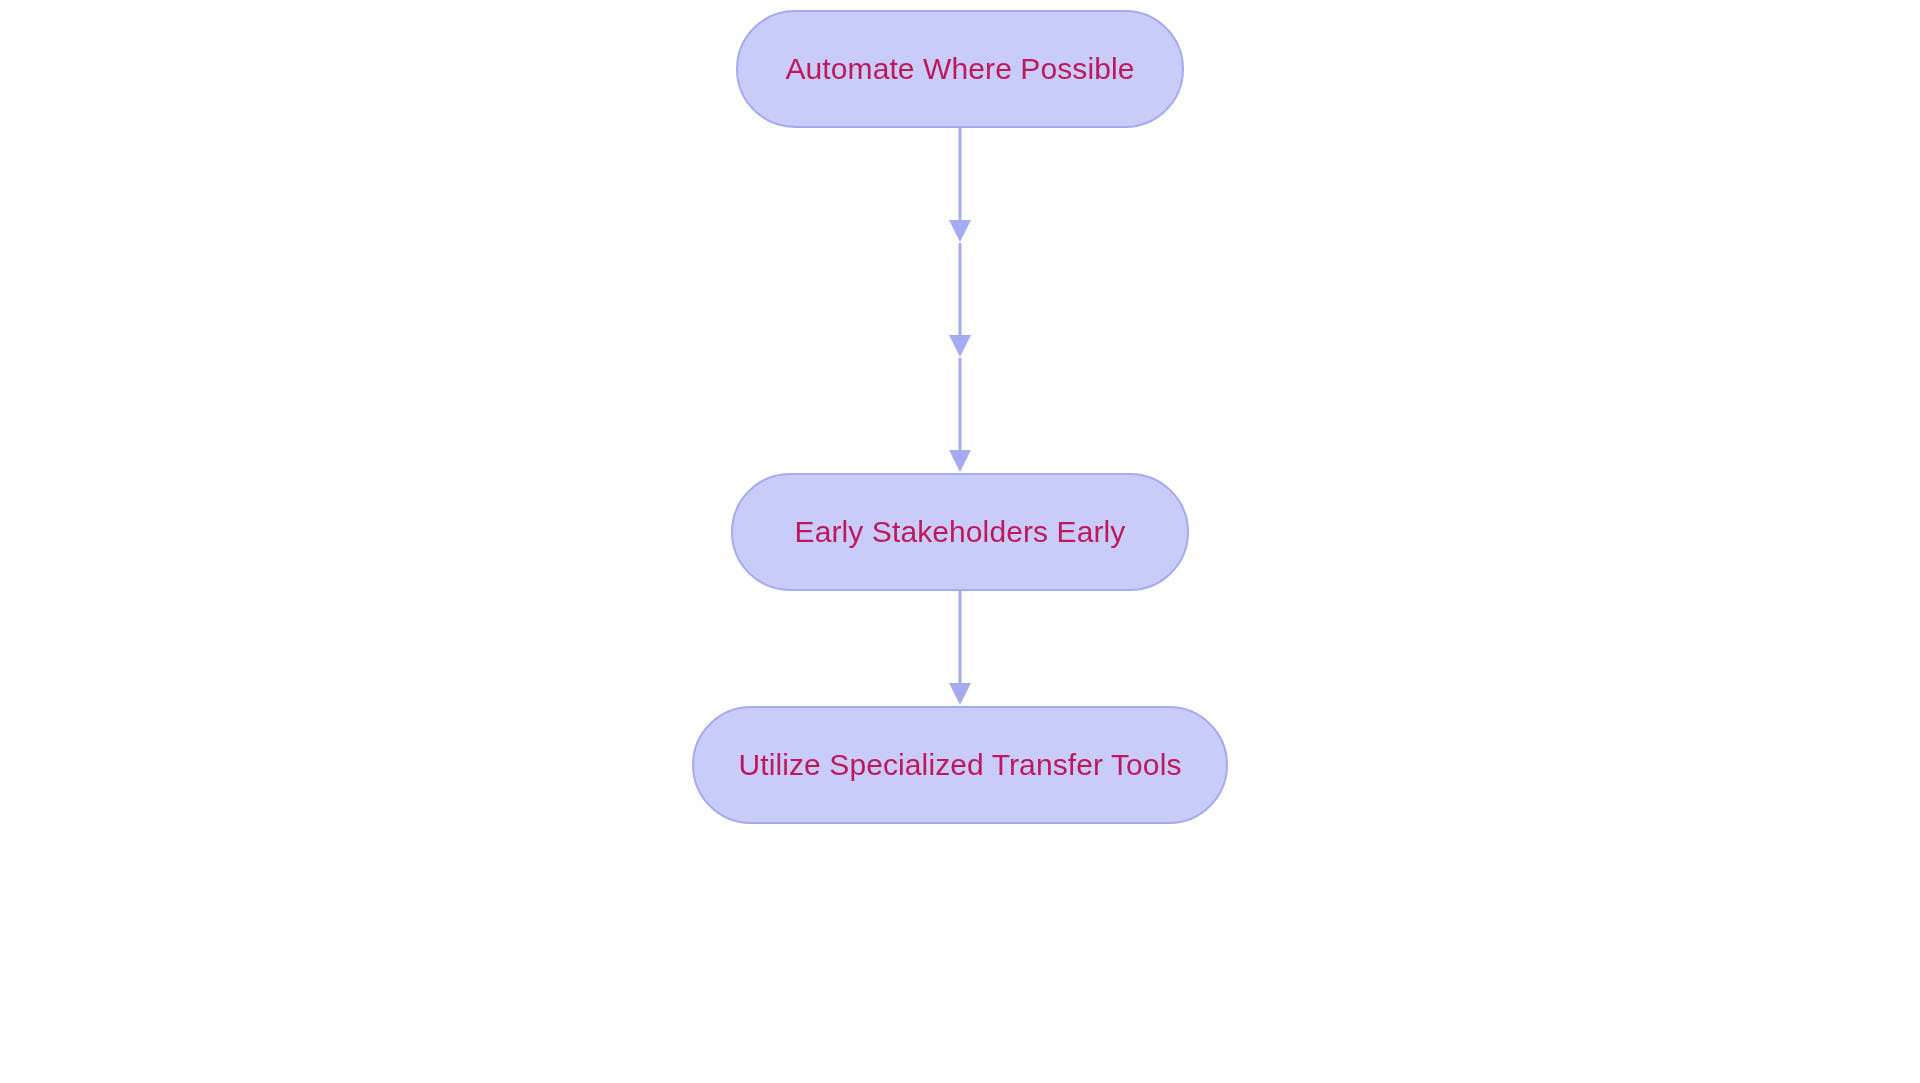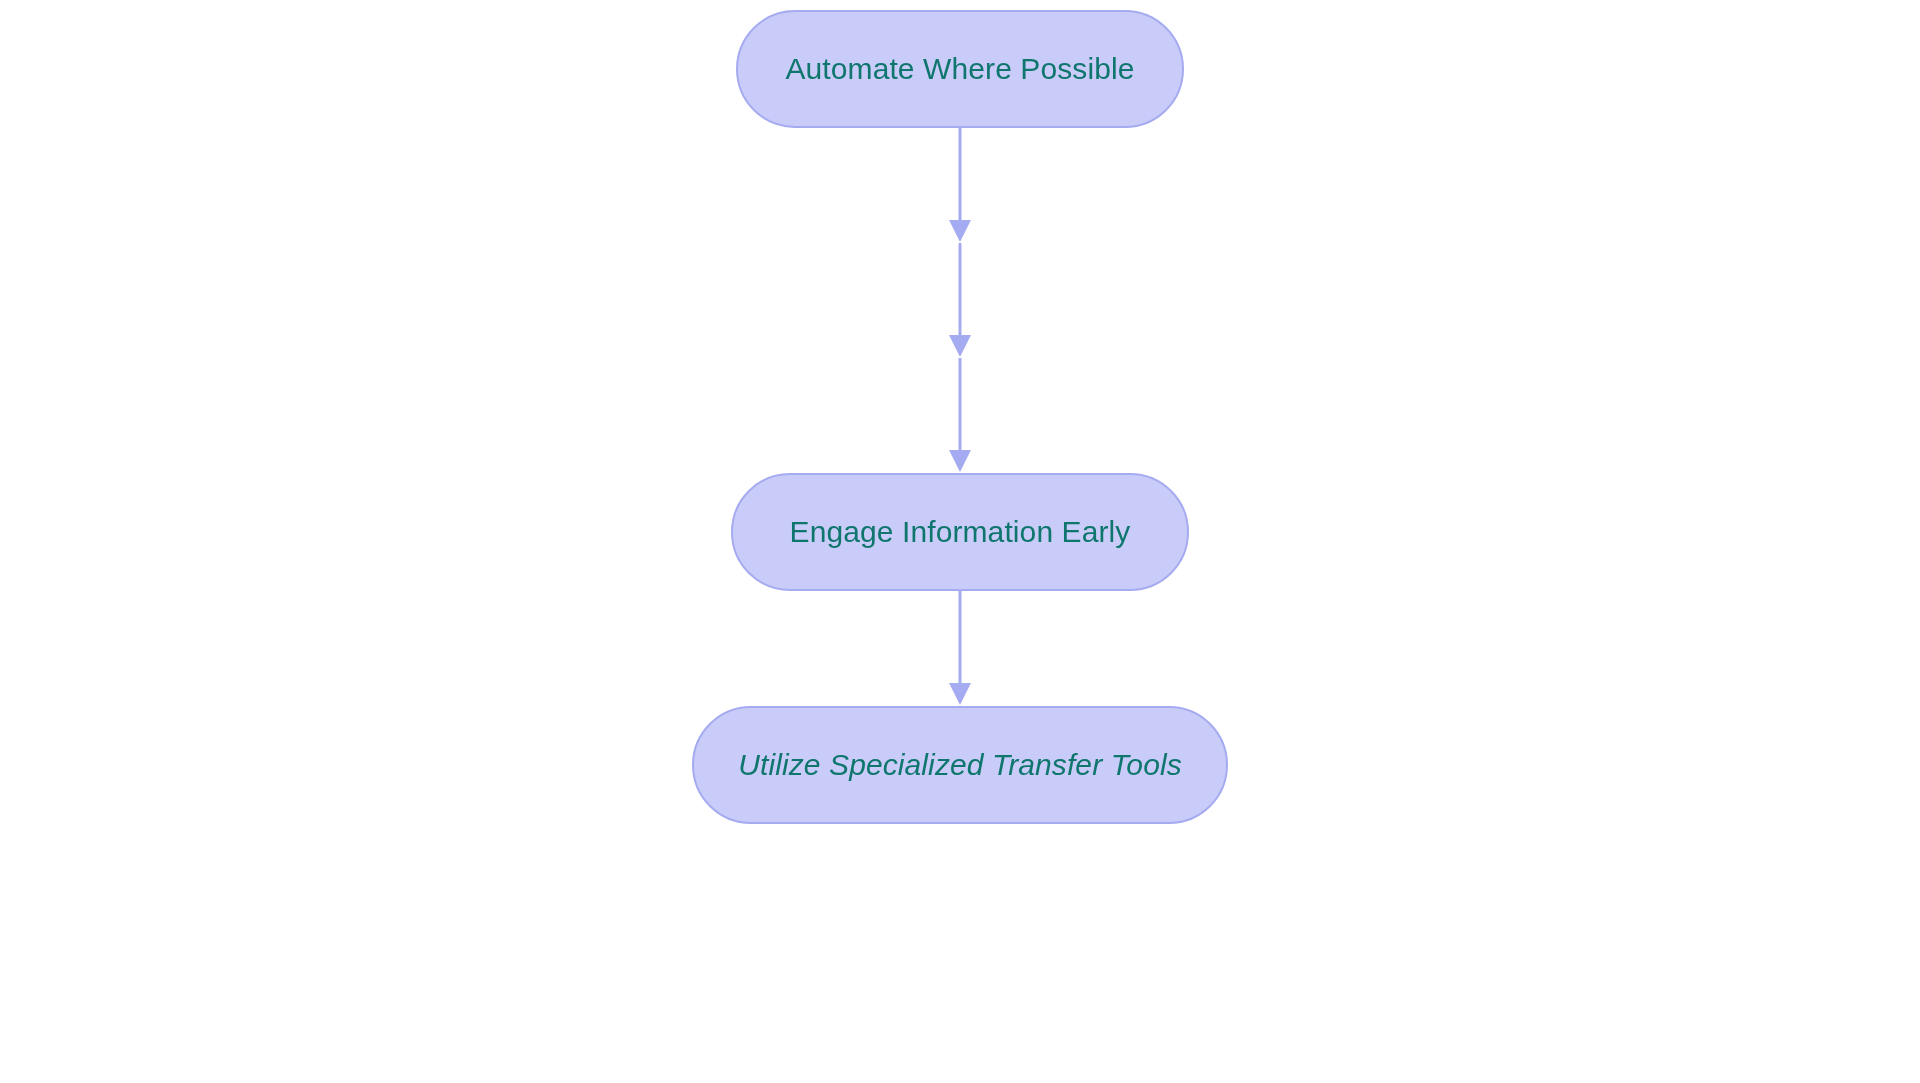--- a/index.html
+++ b/index.html
@@ -42,35 +42,35 @@
     background: #c9ccf8;
     border: 2px solid #a5abf0;
     display: flex;
     align-items: center;
     justify-content: center;
     padding: 0 40px;
     flex: 0 0 auto;
   }
 
   .node-label {
-    color: #0f766e;
+    color: #be185d;
     font-family: "Liberation Sans", sans-serif;
     font-size: 30px;
     font-weight: 400;
     line-height: 1;
     white-space: nowrap;
     letter-spacing: 0.1px;
   }
 
   
   .node-w1 { width: 448px; }
   .node-w2 { width: 482px; }
   .node-w3 { width: 438px; }
   .node-w4 { width: 458px; }
-  .node-w5 { width: 536px; font-style: italic; }
+  .node-w5 { width: 536px; }
 
   .connector {
     position: relative;
     width: 26px;
     height: 115px;
     flex: 0 0 auto;
   }
   .connector svg {
     display: block;
     width: 26px;
@@ -109,21 +109,21 @@
 
 
     <div class="connector">
       <svg viewBox="0 0 26 115" xmlns="http://www.w3.org/2000/svg" aria-hidden="true">
         <line x1="13" y1="0" x2="13" y2="93" stroke="#a5abf0" stroke-width="3"></line>
         <polygon points="2,92 24,92 13,114" fill="#a5abf0"></polygon>
       </svg>
     </div>
 
     <div class="node node-w4">
-      <span class="node-label">Engage Information Early</span>
+      <span class="node-label">Early Stakeholders Early</span>
     </div>
 
     <div class="connector">
       <svg viewBox="0 0 26 115" xmlns="http://www.w3.org/2000/svg" aria-hidden="true">
         <line x1="13" y1="0" x2="13" y2="93" stroke="#a5abf0" stroke-width="3"></line>
         <polygon points="2,92 24,92 13,114" fill="#a5abf0"></polygon>
       </svg>
     </div>
 
     <div class="node node-w5">

